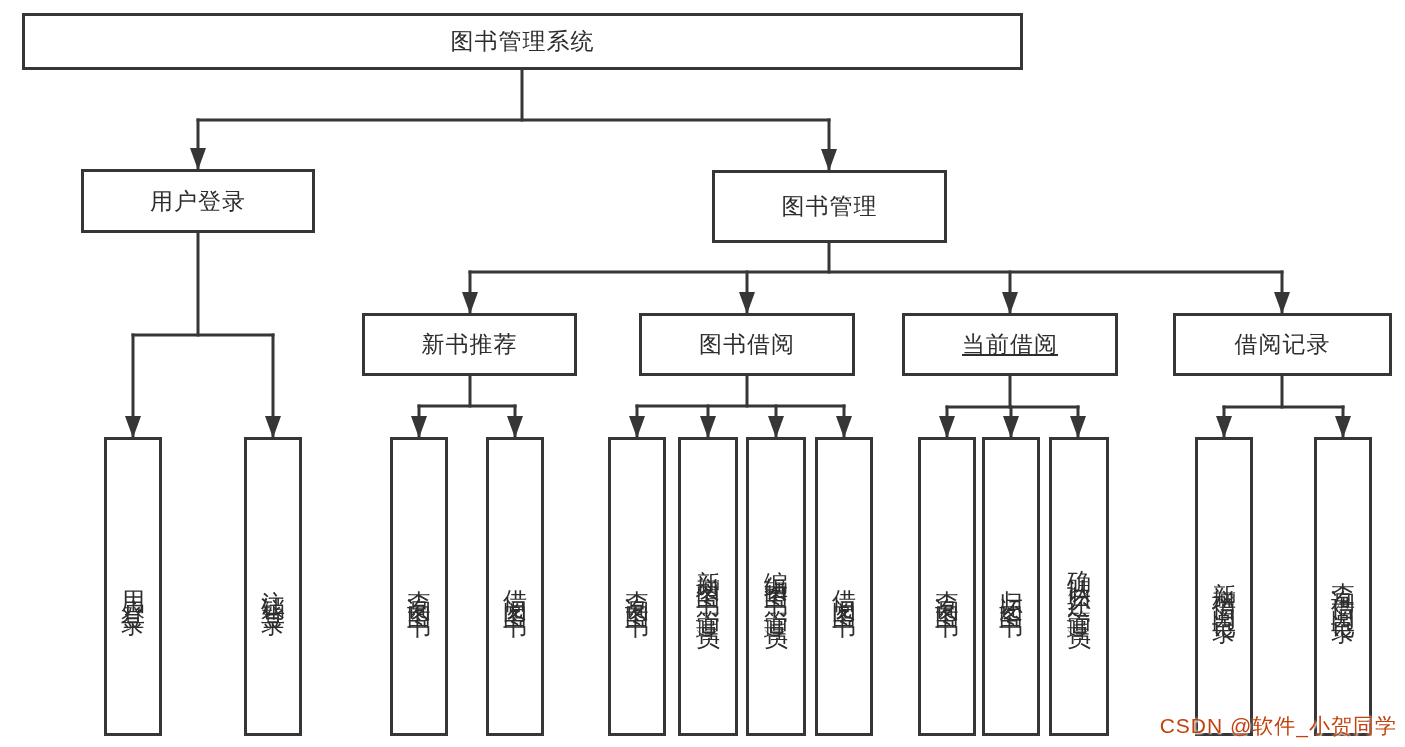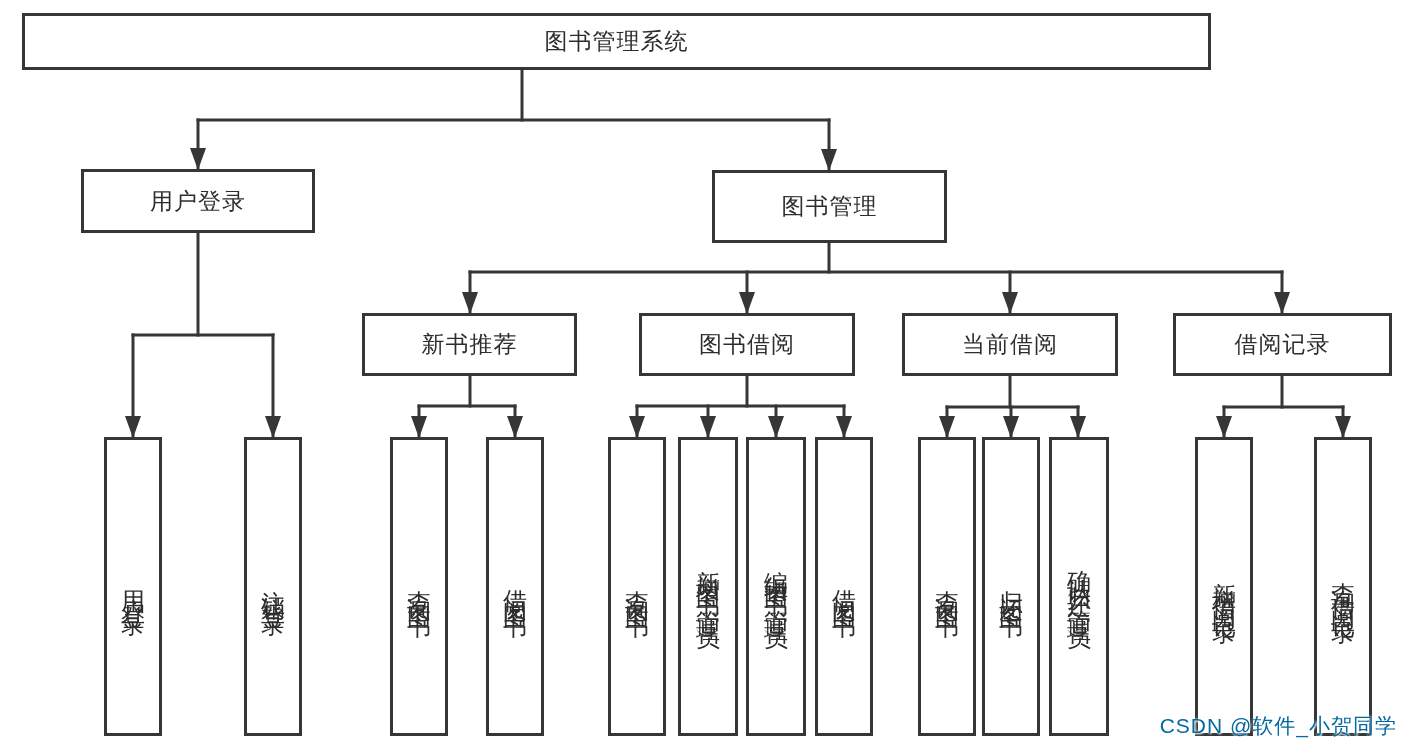--- a/index.html
+++ b/index.html
@@ -15,21 +15,21 @@
     display:flex;align-items:center;justify-content:center;
   }
   .hbox{font-size:23px;letter-spacing:1px;}
   .vbox{
     writing-mode:vertical-rl;text-orientation:mixed;
     font-size:24px;letter-spacing:8px;line-height:1;
     overflow:hidden;
   }
   .watermark{
     position:absolute;z-index:5;right:8px;top:712px;
-    font-size:21px;color:#0369a1;letter-spacing:1px;
+    font-size:21px;color:#c2410c;letter-spacing:1px;
     text-shadow:0 0 3px #ffffff,1px 1px 2px #ffffff;
     white-space:nowrap;
   }
 </style>
 </head>
 <body>
 
 <div class="stage">
 
   <svg class="connectors" width="1405" height="747" viewBox="0 0 1405 747">
@@ -75,28 +75,28 @@
       <path d="M1011 407 V437" marker-end="url(#ah)"></path>
       <path d="M1078 407 V437" marker-end="url(#ah)"></path>
 
       <path d="M1282 374 V407"></path>
       <path d="M1224 407 H1343"></path>
       <path d="M1224 407 V437" marker-end="url(#ah)"></path>
       <path d="M1343 407 V437" marker-end="url(#ah)"></path>
     </g>
   </svg>
 
-  <div class="box hbox" style="left:22px;top:13px;width:1189px;height:57px;font-family:Liberation Serif, serif;">图书管理系统</div>
+  <div class="box hbox" style="left:22px;top:13px;width:1001px;height:57px;font-family:Liberation Serif, serif;">图书管理系统</div>
 
   <div class="box hbox" style="left:81px;top:169px;width:234px;height:64px;">用户登录</div>
   <div class="box hbox" style="left:712px;top:170px;width:235px;height:73px;">图书管理</div>
 
   <div class="box hbox" style="left:639px;top:313px;width:216px;height:63px;">图书借阅</div>
   <div class="box hbox" style="left:362px;top:313px;width:215px;height:63px;">新书推荐</div>
-  <div class="box hbox" style="left:902px;top:313px;width:216px;height:63px;">当前借阅</div>
+  <div class="box hbox" style="left:902px;top:313px;width:216px;height:63px;text-decoration:underline;">当前借阅</div>
   <div class="box hbox" style="left:1173px;top:313px;width:219px;height:63px;">借阅记录</div>
 
   <div class="box vbox" style="left:104px;top:437px;width:58px;height:299px;">用户登录</div>
   <div class="box vbox" style="left:244px;top:437px;width:58px;height:299px;">注销登录</div>
 
   <div class="box vbox" style="left:390px;top:437px;width:58px;height:299px;">查询图书</div>
   <div class="box vbox" style="left:486px;top:437px;width:58px;height:299px;">借阅图书</div>
 
   <div class="box vbox" style="left:608px;top:437px;width:58px;height:299px;">查询图书</div>
   <div class="box vbox" style="left:678px;top:437px;width:60px;height:299px;">新增图书（管理员）</div>

